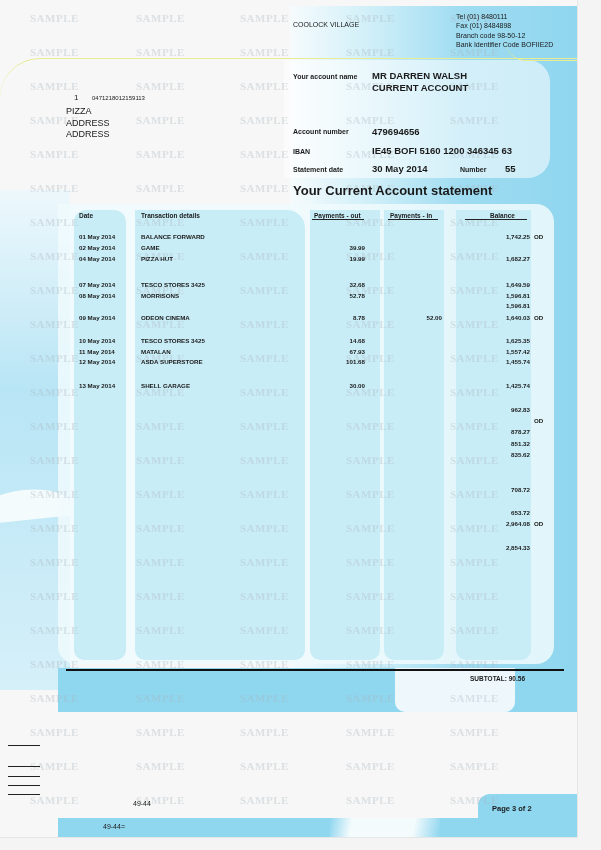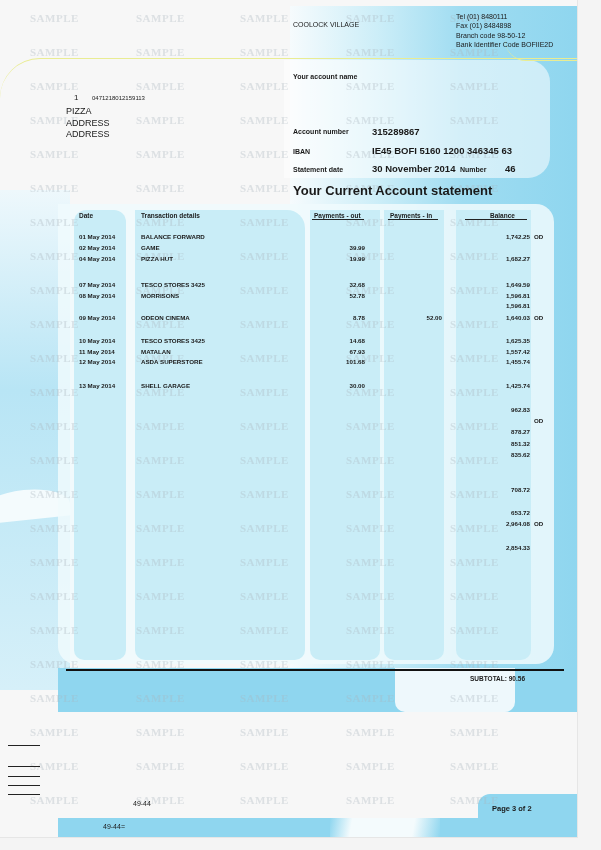--- a/index.html
+++ b/index.html
@@ -292,28 +292,32 @@
 
   <div class="txt addr-seq">1</div>
   <div class="txt addr-ref">0471218012159113</div>
   <div class="txt addr-lines">
     <div>PIZZA</div>
     <div>ADDRESS</div>
     <div>ADDRESS</div>
   </div>
 
   <div class="txt lbl acct-name-lbl">Your account name</div>
+  <div class="txt val acct-name-val">
+    <div>MR DARREN WALSH</div>
+    <div>CURRENT ACCOUNT</div>
+  </div>
   <div class="txt lbl acct-num-lbl">Account number</div>
-  <div class="txt val acct-num-val">315289867</div>
+  <div class="txt val acct-num-val">479694656</div>
   <div class="txt lbl iban-lbl">IBAN</div>
   <div class="txt val iban-val">IE45 BOFI 5160 1200 346345 63</div>
   <div class="txt lbl stmt-date-lbl">Statement date</div>
-  <div class="txt val stmt-date-val">30 November 2014</div>
+  <div class="txt val stmt-date-val">30 May 2014</div>
   <div class="txt lbl number-lbl">Number</div>
-  <div class="txt val number-val">46</div>
+  <div class="txt val number-val">55</div>
 
   <div class="txt stmt-title">Your Current Account statement</div>
 
   <div class="txt th th-date">Date</div>
   <div class="txt th th-details">Transaction details</div>
   <div class="txt th u th-out">Payments - out</div>
   <div class="txt th u th-in">Payments - in</div>
   <div class="txt th u th-bal">Balance</div>
   <div class="th-rule" style="left:312px;width:52px;"></div>
   <div class="th-rule" style="left:388px;width:50px;"></div>

